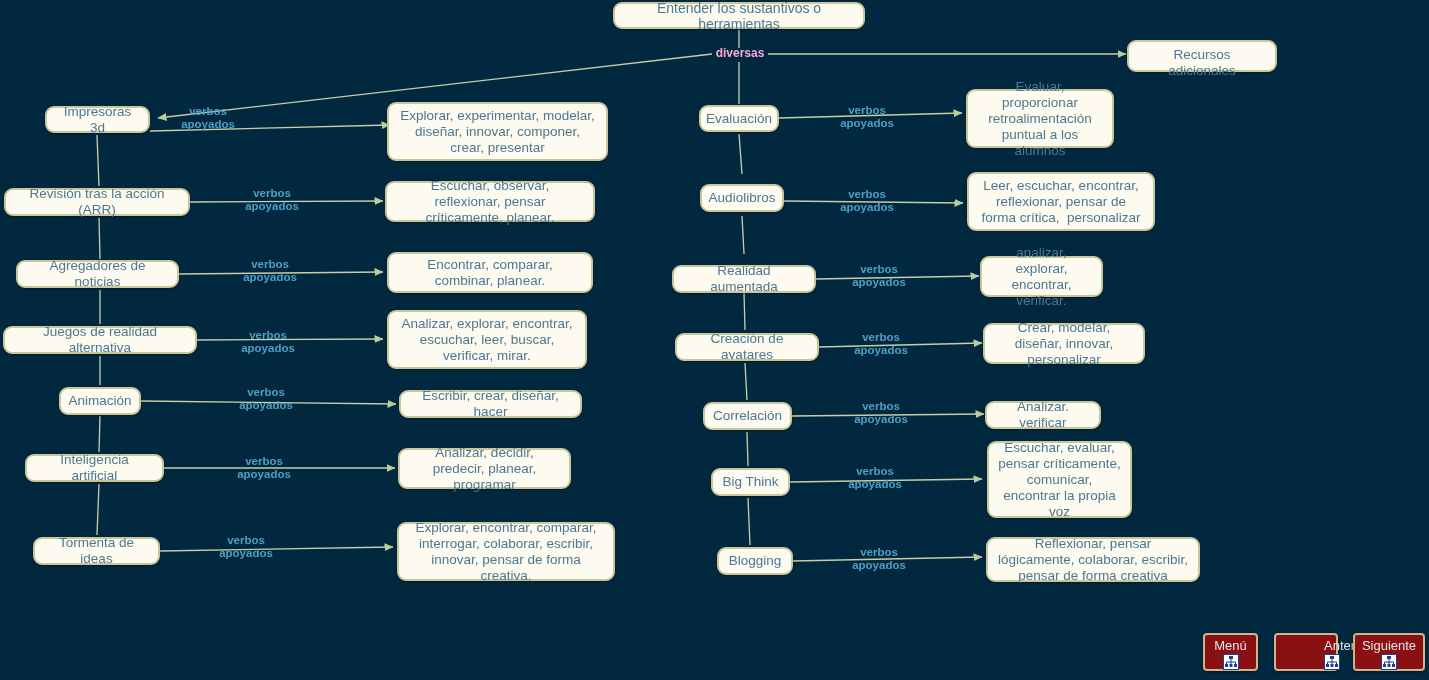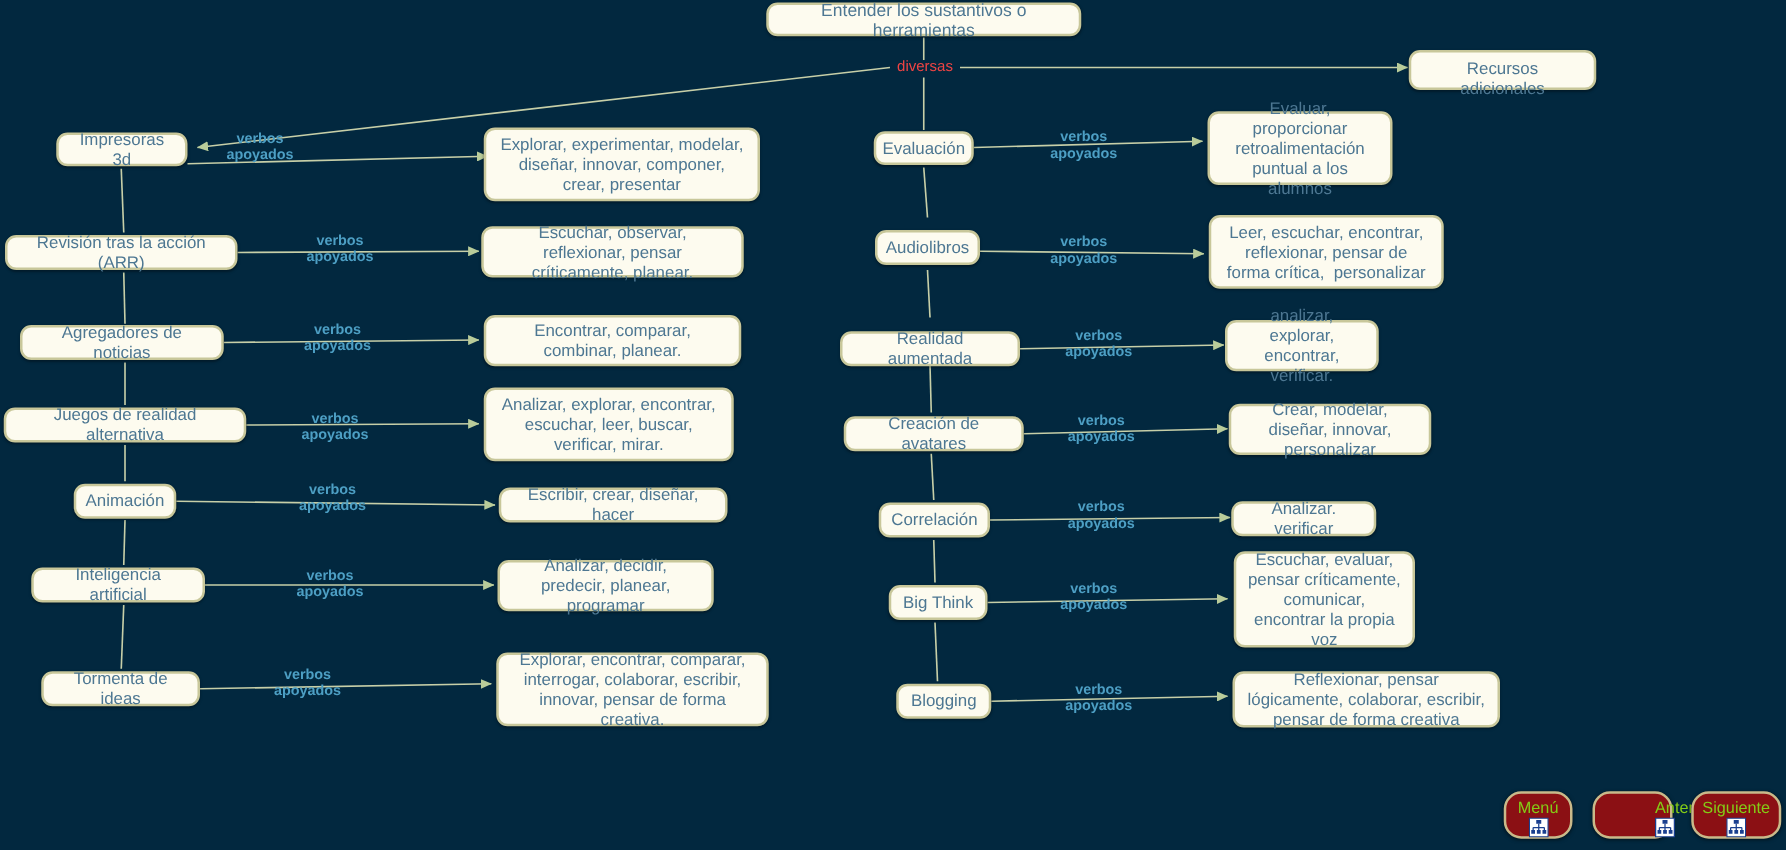--- a/index.html
+++ b/index.html
@@ -61,41 +61,41 @@
     position: absolute;
     color: #4d9fc4;
     font-size: 11.5px;
     font-weight: bold;
     line-height: 13px;
     text-align: center;
     white-space: pre;
     letter-spacing: 0px;
   }
   .linklabel.plain {
-    font-weight: normal;
+    font-weight: bold;
     font-size: 12px;
-    color: #ef4444;
+    color: #f9a8d4;
   }
 
   
   .doc-icon {
     width: 15px;
     height: 17px;
     display: block;
     margin-top: 1px;
   }
 
   
   .navbtn {
     position: absolute;
     box-sizing: border-box;
     background: #8b1014;
     border: 2px solid #c9b98a;
-    border-radius: 14px;
-    color: #84cc16;
+    border-radius: 4px;
+    color: #e5e5e5;
     font-size: 13px;
     text-align: center;
     padding-top: 3px;
     box-shadow: 0 1px 3px rgba(0,0,0,0.5);
   }
   .navbtn .label { display: block; }
   .navbtn .btnicon {
     display: block;
     margin: 0 auto;
     width: 16px;

